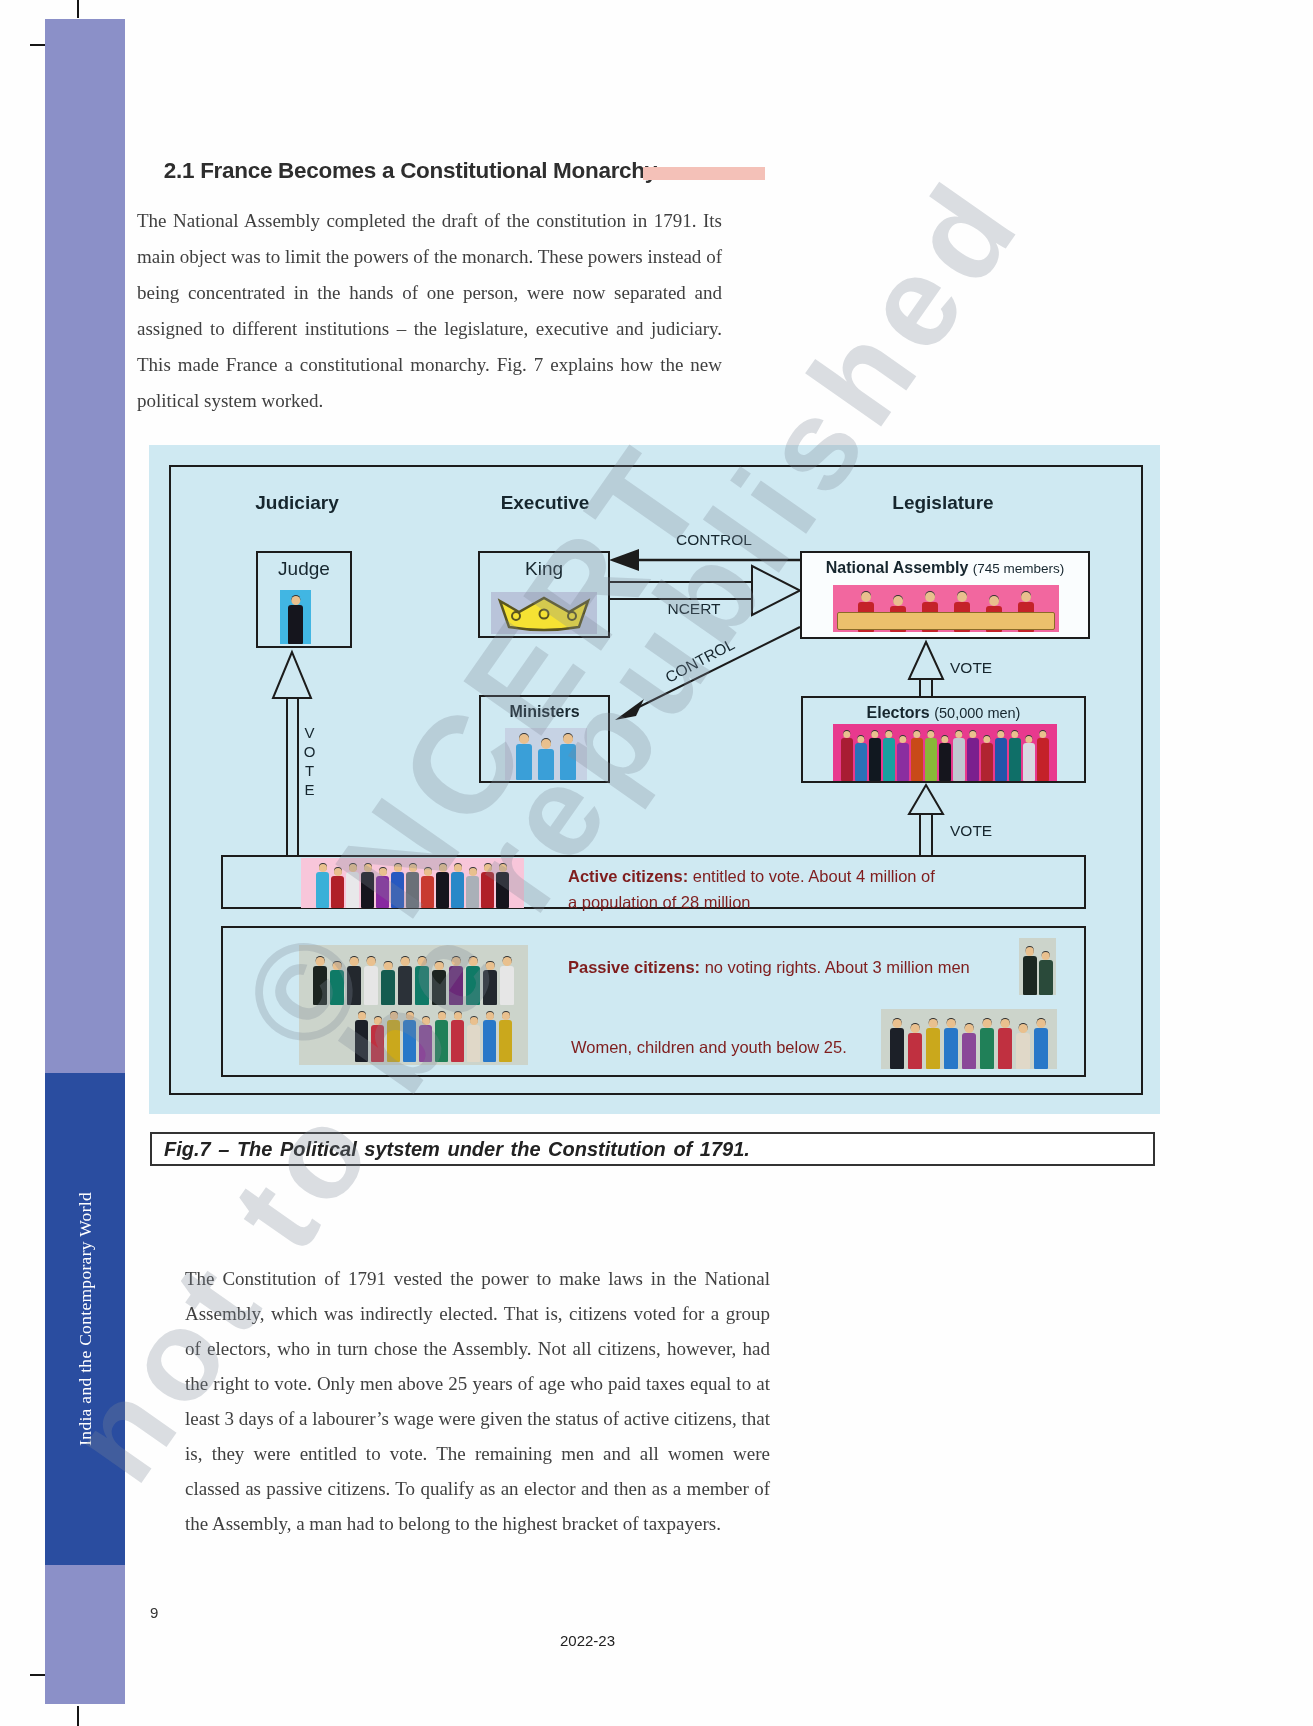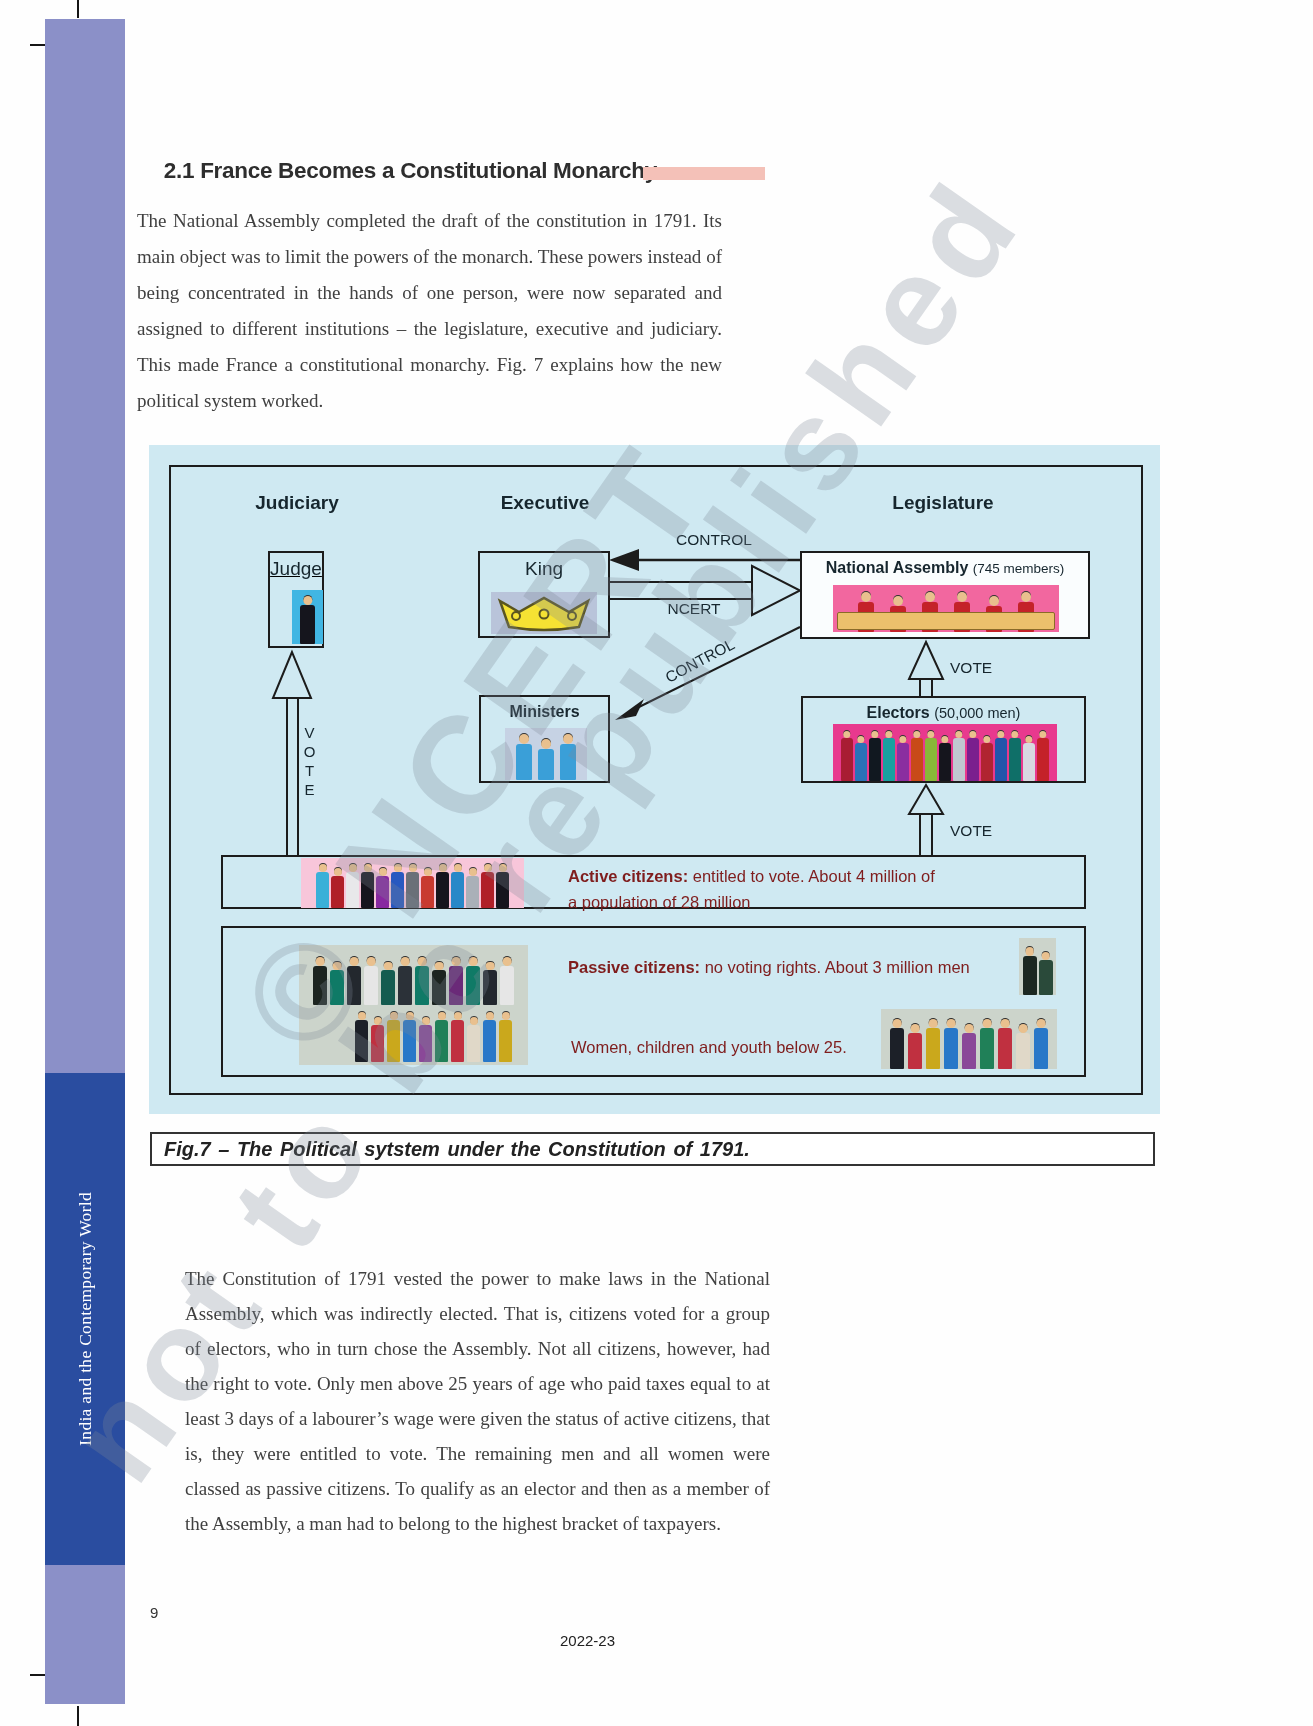--- a/index.html
+++ b/index.html
@@ -100,21 +100,21 @@
 
   <div class="bodypara" id="para1">The National Assembly completed the draft of the constitution in 1791. Its main object was to limit the powers of the monarch. These powers instead of being concentrated in the hands of one person, were now separated and assigned to different institutions – the legislature, executive and judiciary. This made France a constitutional monarchy. Fig. 7 explains how the new political system worked.</div>
 
   <div class="fig-outer"></div>
   <div class="fig-inner"></div>
 
   <div class="col-head" style="left:212px;">Judiciary</div>
   <div class="col-head" style="left:460px;">Executive</div>
   <div class="col-head" style="left:858px;">Legislature</div>
 
-  <div class="node-box" style="left:268px;top:551px;width:56px;height:97px;text-decoration:underline;">
+  <div class="node-box" style="left:256px;top:551px;width:96px;height:97px;">
     <div class="node-label">Judge</div>
     <div class="illus" style="left:22px;top:37px;width:31px;height:54px;background:#41b6e3;">
       <div class="crowd" style="--ph:48px;--pw:15px;">
           <span class="person" style="--c: #15151d;"></span>
         </div>
     </div>
   </div>
 
   <div class="node-box" style="left:478px;top:551px;width:132px;height:87px;">
     <div class="node-label">King</div>

